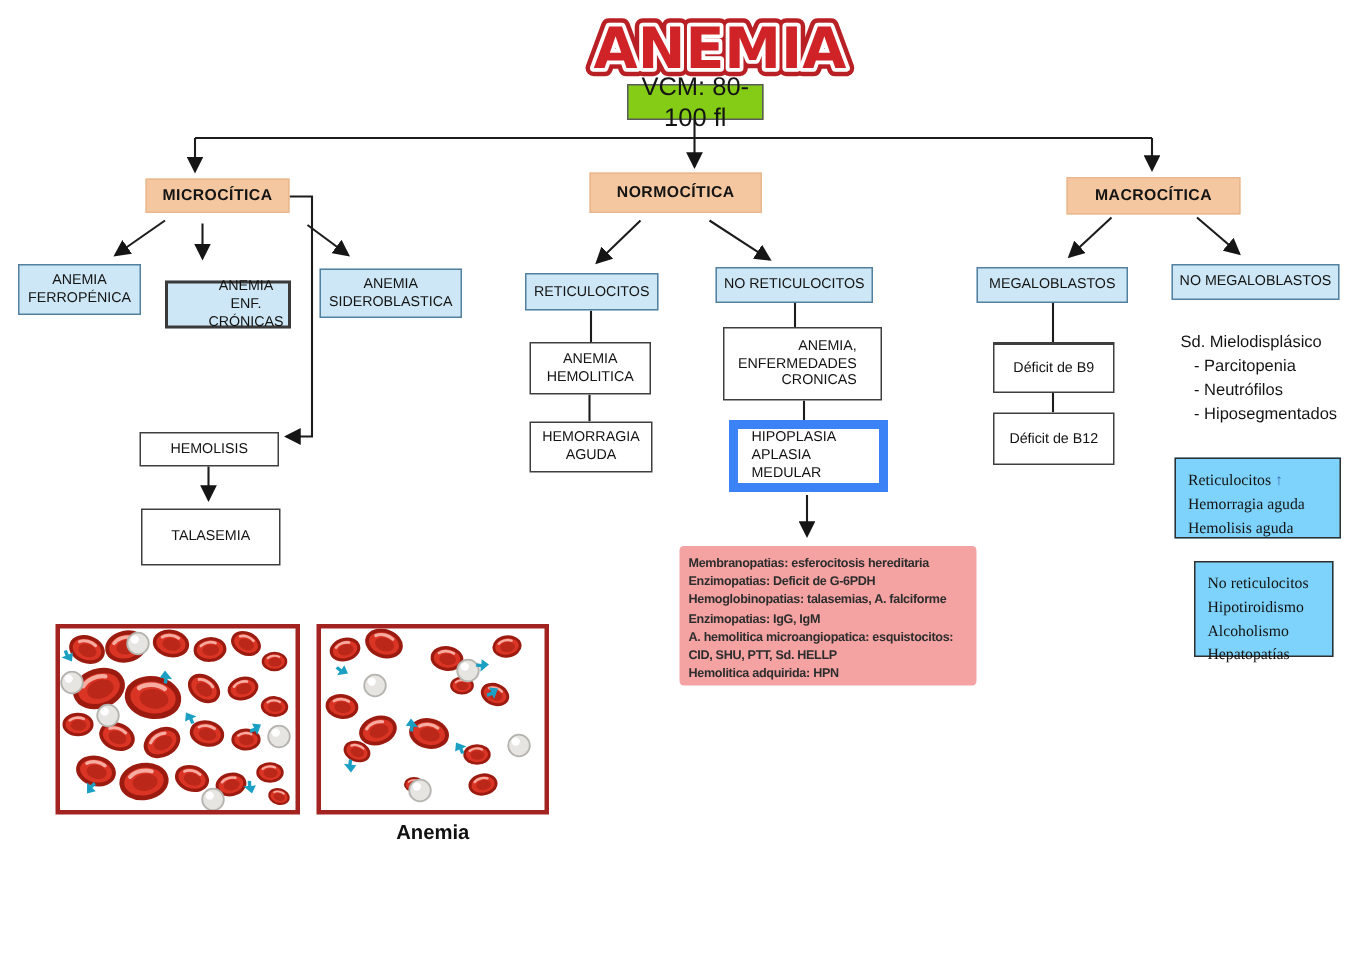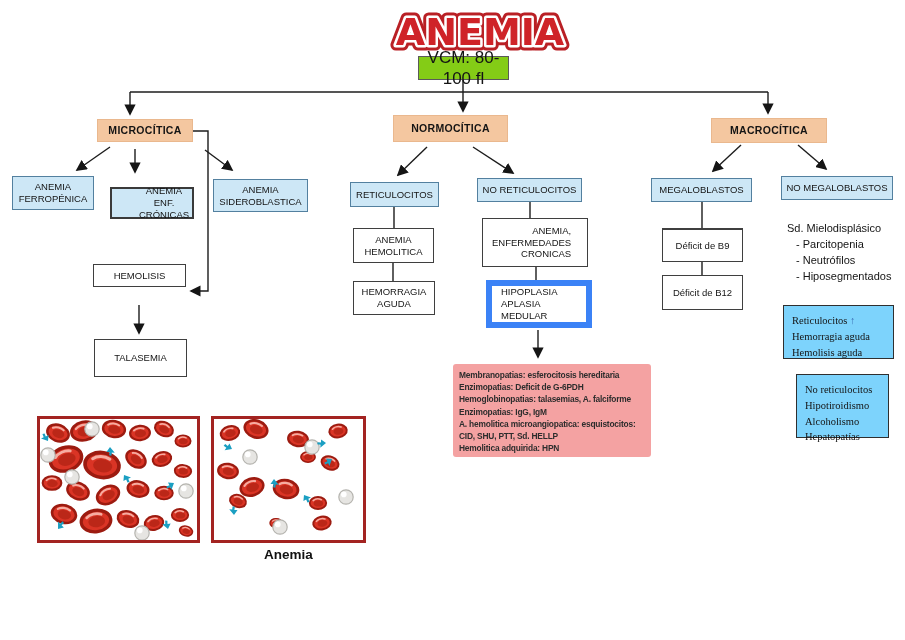--- a/index.html
+++ b/index.html
@@ -95,21 +95,21 @@
   <div class="node orange" style="left:97px;top:119px;width:96px;height:23px;">MICROCÍTICA</div>
   <div class="node orange" style="left:393px;top:115px;width:115px;height:27px;">NORMOCÍTICA</div>
   <div class="node orange" style="left:711px;top:118px;width:116px;height:25px;">MACROCÍTICA</div>
 
   <div class="node blue" style="left:12px;top:176px;width:82px;height:34px;">ANEMIA
 FERROPÉNICA</div>
   <div class="node blue thick" style="left:110px;top:187px;width:84px;height:32px;padding-left:24px;">ANEMIA ENF.
 CRÓNICAS</div>
   <div class="node blue" style="left:213px;top:179px;width:95px;height:33px;">ANEMIA
 SIDEROBLASTICA</div>
-  <div class="node white" style="left:93px;top:264px;width:93px;height:23px;">HEMOLISIS</div>
+  <div class="node white" style="left:93px;top:288px;width:93px;height:23px;">HEMOLISIS</div>
   <div class="node white" style="left:94px;top:339px;width:93px;height:38px;">TALASEMIA</div>
 
   <div class="node blue" style="left:350px;top:182px;width:89px;height:25px;">RETICULOCITOS</div>
   <div class="node blue" style="left:477px;top:178px;width:105px;height:24px;">NO RETICULOCITOS</div>
   <div class="node white" style="left:353px;top:228px;width:81px;height:35px;">ANEMIA
 HEMOLITICA</div>
   <div class="node white" style="left:353px;top:281px;width:82px;height:34px;">HEMORRAGIA
 AGUDA</div>
   <div class="node white leftalign" style="left:482px;top:218px;width:106px;height:49px;text-align:right;">ANEMIA,
 ENFERMEDADES

